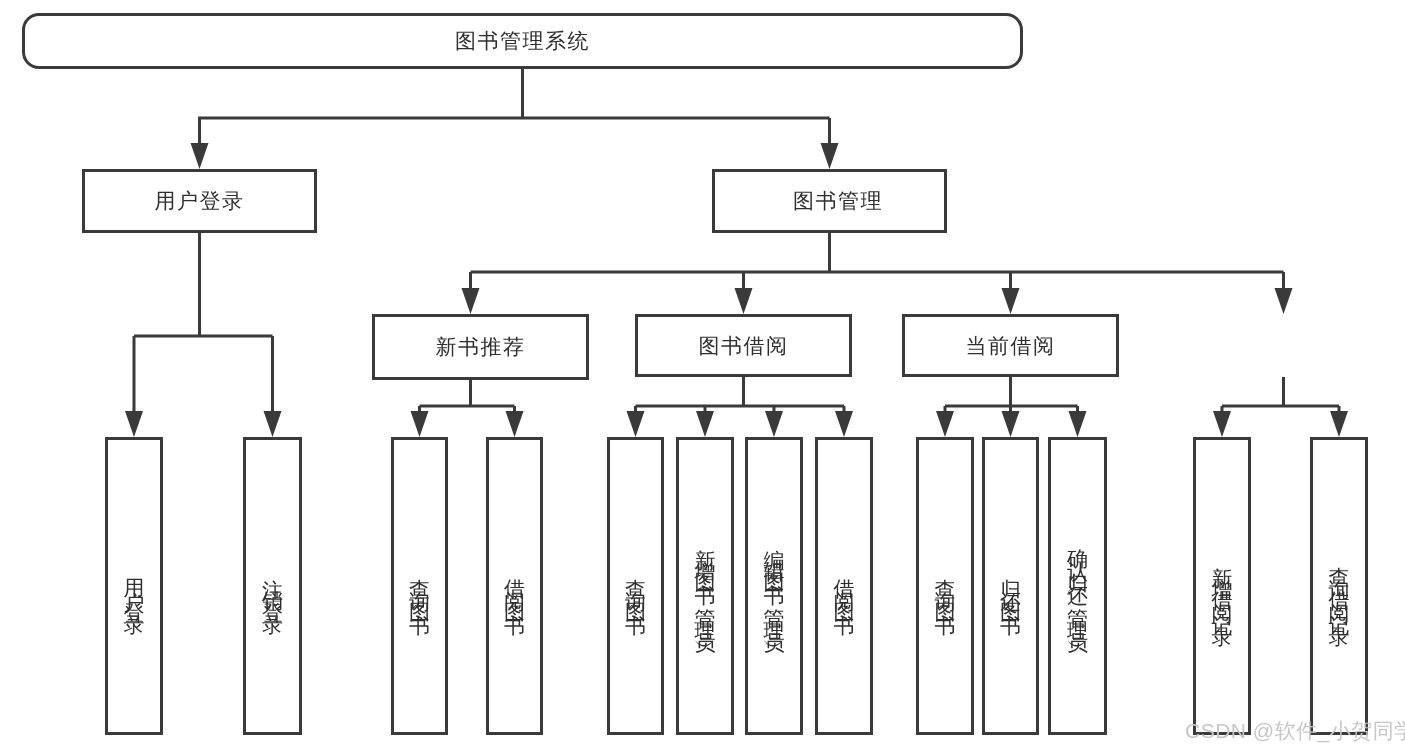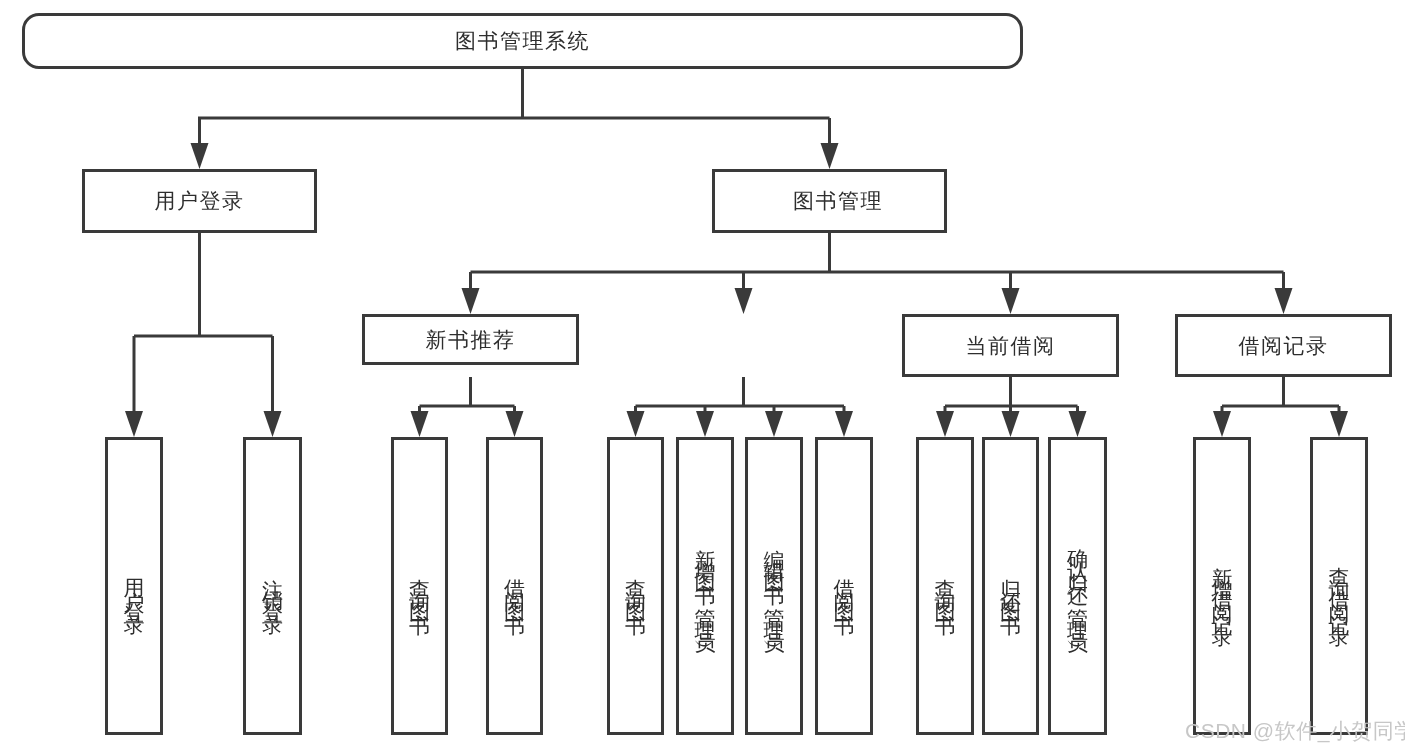--- a/index.html
+++ b/index.html
@@ -33,21 +33,21 @@
   .leaf{
     writing-mode:vertical-lr;
     text-orientation:mixed;
     letter-spacing:12px;
     white-space:normal;
   }
   
   #n-root          {left:22px;  top:13px;  width:1001px; height:56px;border-radius:17px;}
   #n-user-login    {left:82px;  top:169px; width:235px;  height:64px;}
   #n-book-mgmt     {left:712px; top:169px; width:235px;  height:64px;padding-left:17px;}
-  #n-new-book-rec  {left:362px; top:314px; width:217px;  height:51px;}
+  #n-new-book-rec  {left:372px; top:314px; width:217px;  height:66px;}
   #n-book-borrow   {left:635px; top:314px; width:217px;  height:63px;}
   #n-current-borrow{left:902px; top:314px; width:217px;  height:63px;}
   #n-borrow-record {left:1175px;top:314px; width:217px;  height:63px;}
   .leaf{top:437px;height:298px;}
   #n-leaf-user-login    {left:105px;  width:58px;}
   #n-leaf-logout        {left:243px;  width:59px;}
   #n-leaf-query-1       {left:391px;  width:57px;}
   #n-leaf-borrow-1      {left:486px;  width:57px;}
   #n-leaf-query-2       {left:607px;  width:57px;}
   #n-leaf-add-book      {left:676px;  width:58px;}
@@ -141,22 +141,22 @@
       <polygon points="1330,411 1348,411 1339,437"></polygon>
     </g>
   </svg>
 
   <div class="node" id="n-root">图书管理系统</div>
 
   <div class="node" id="n-user-login">用户登录</div>
   <div class="node" id="n-book-mgmt">图书管理</div>
 
   <div class="node" id="n-new-book-rec">新书推荐</div>
+  <div class="node" id="n-book-borrow">图书借阅</div>
   <div class="node" id="n-current-borrow">当前借阅</div>
-  <div class="node" id="n-borrow-record">借阅记录</div>
 
   <div class="node leaf" id="n-leaf-user-login">用户登录</div>
   <div class="node leaf" id="n-leaf-logout">注销登录</div>
   <div class="node leaf" id="n-leaf-query-1">查询图书</div>
   <div class="node leaf" id="n-leaf-borrow-1">借阅图书</div>
   <div class="node leaf" id="n-leaf-query-2">查询图书</div>
   <div class="node leaf" id="n-leaf-add-book">新增图书（管理员）</div>
   <div class="node leaf" id="n-leaf-edit-book">编辑图书（管理员）</div>
   <div class="node leaf" id="n-leaf-borrow-2">借阅图书</div>
   <div class="node leaf" id="n-leaf-query-3">查询图书</div>

